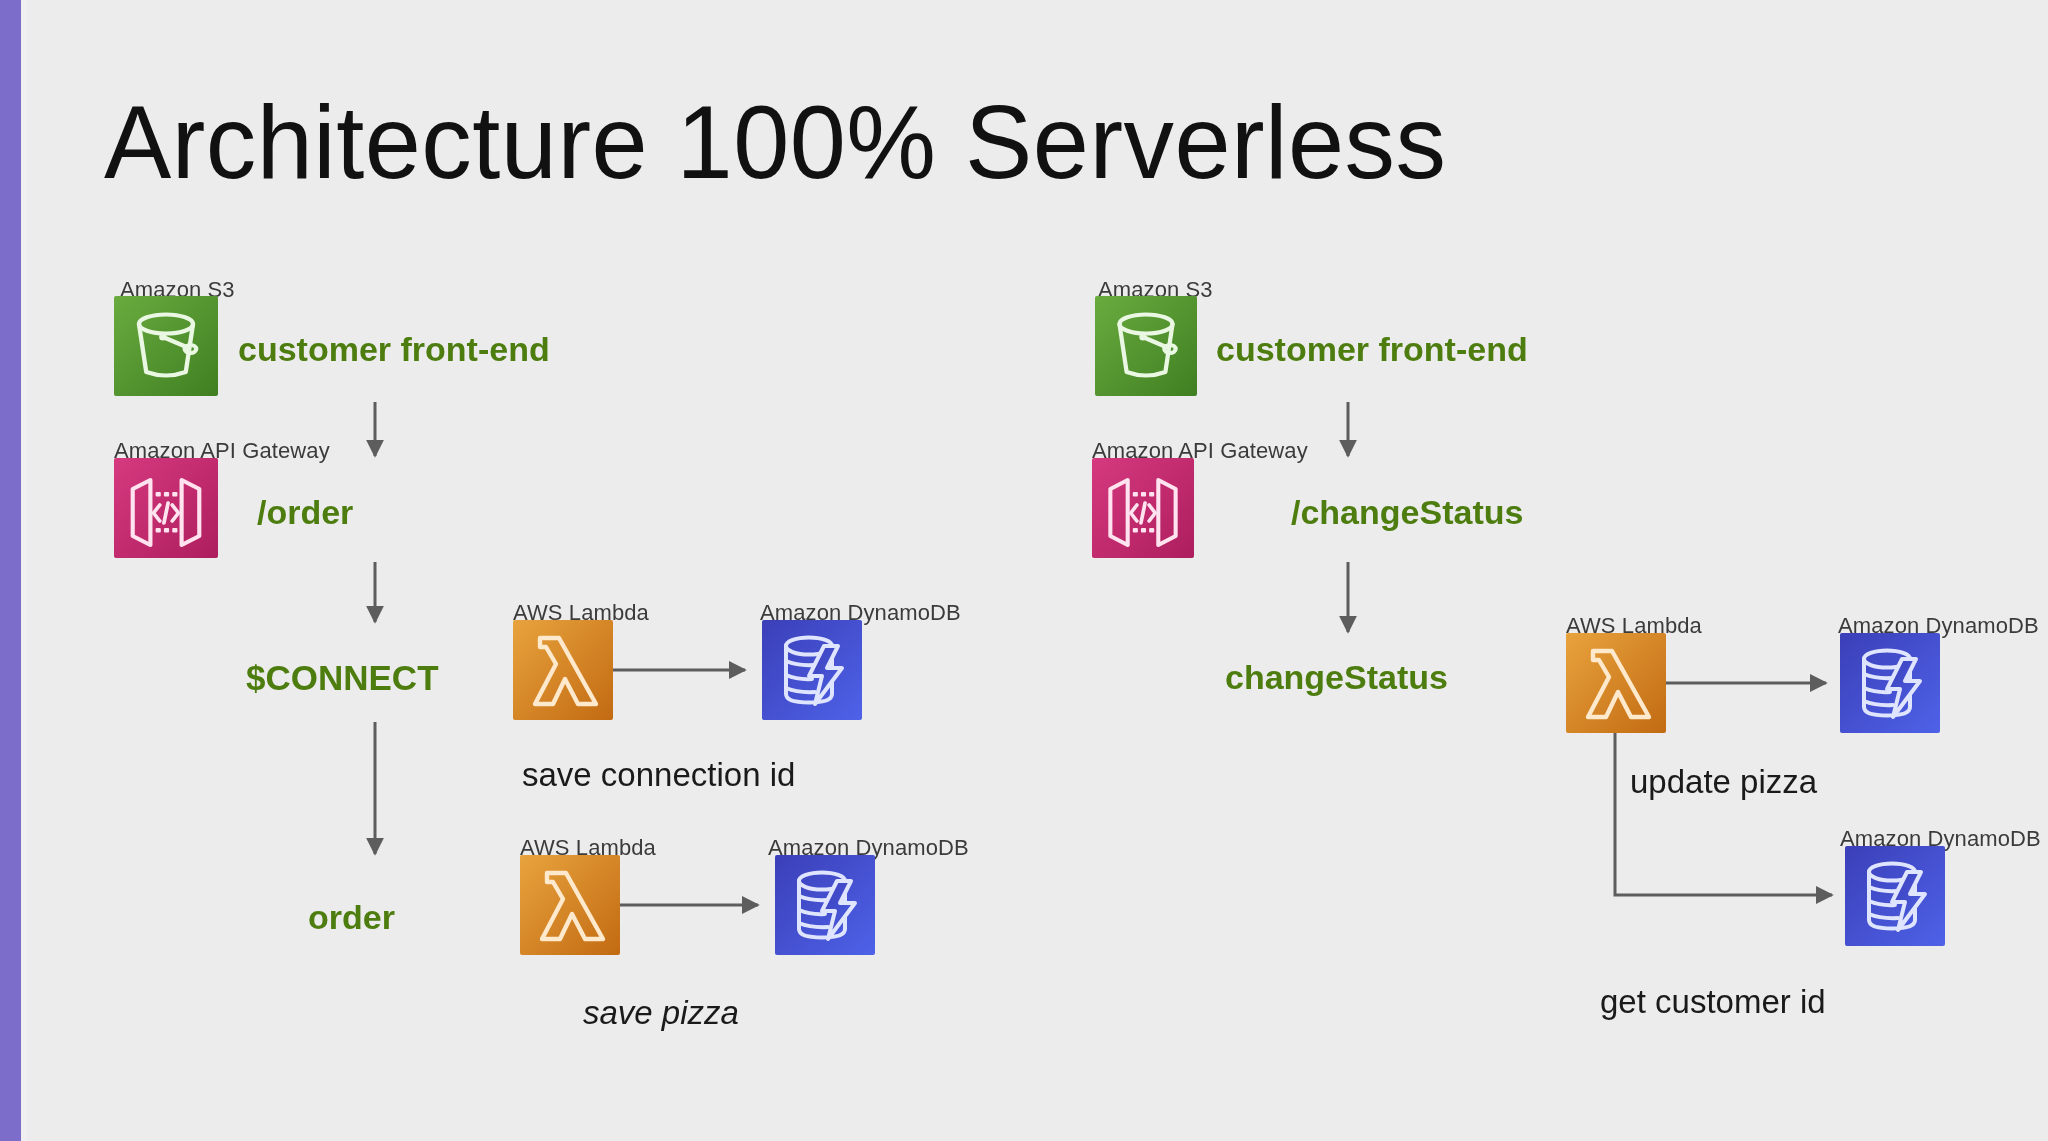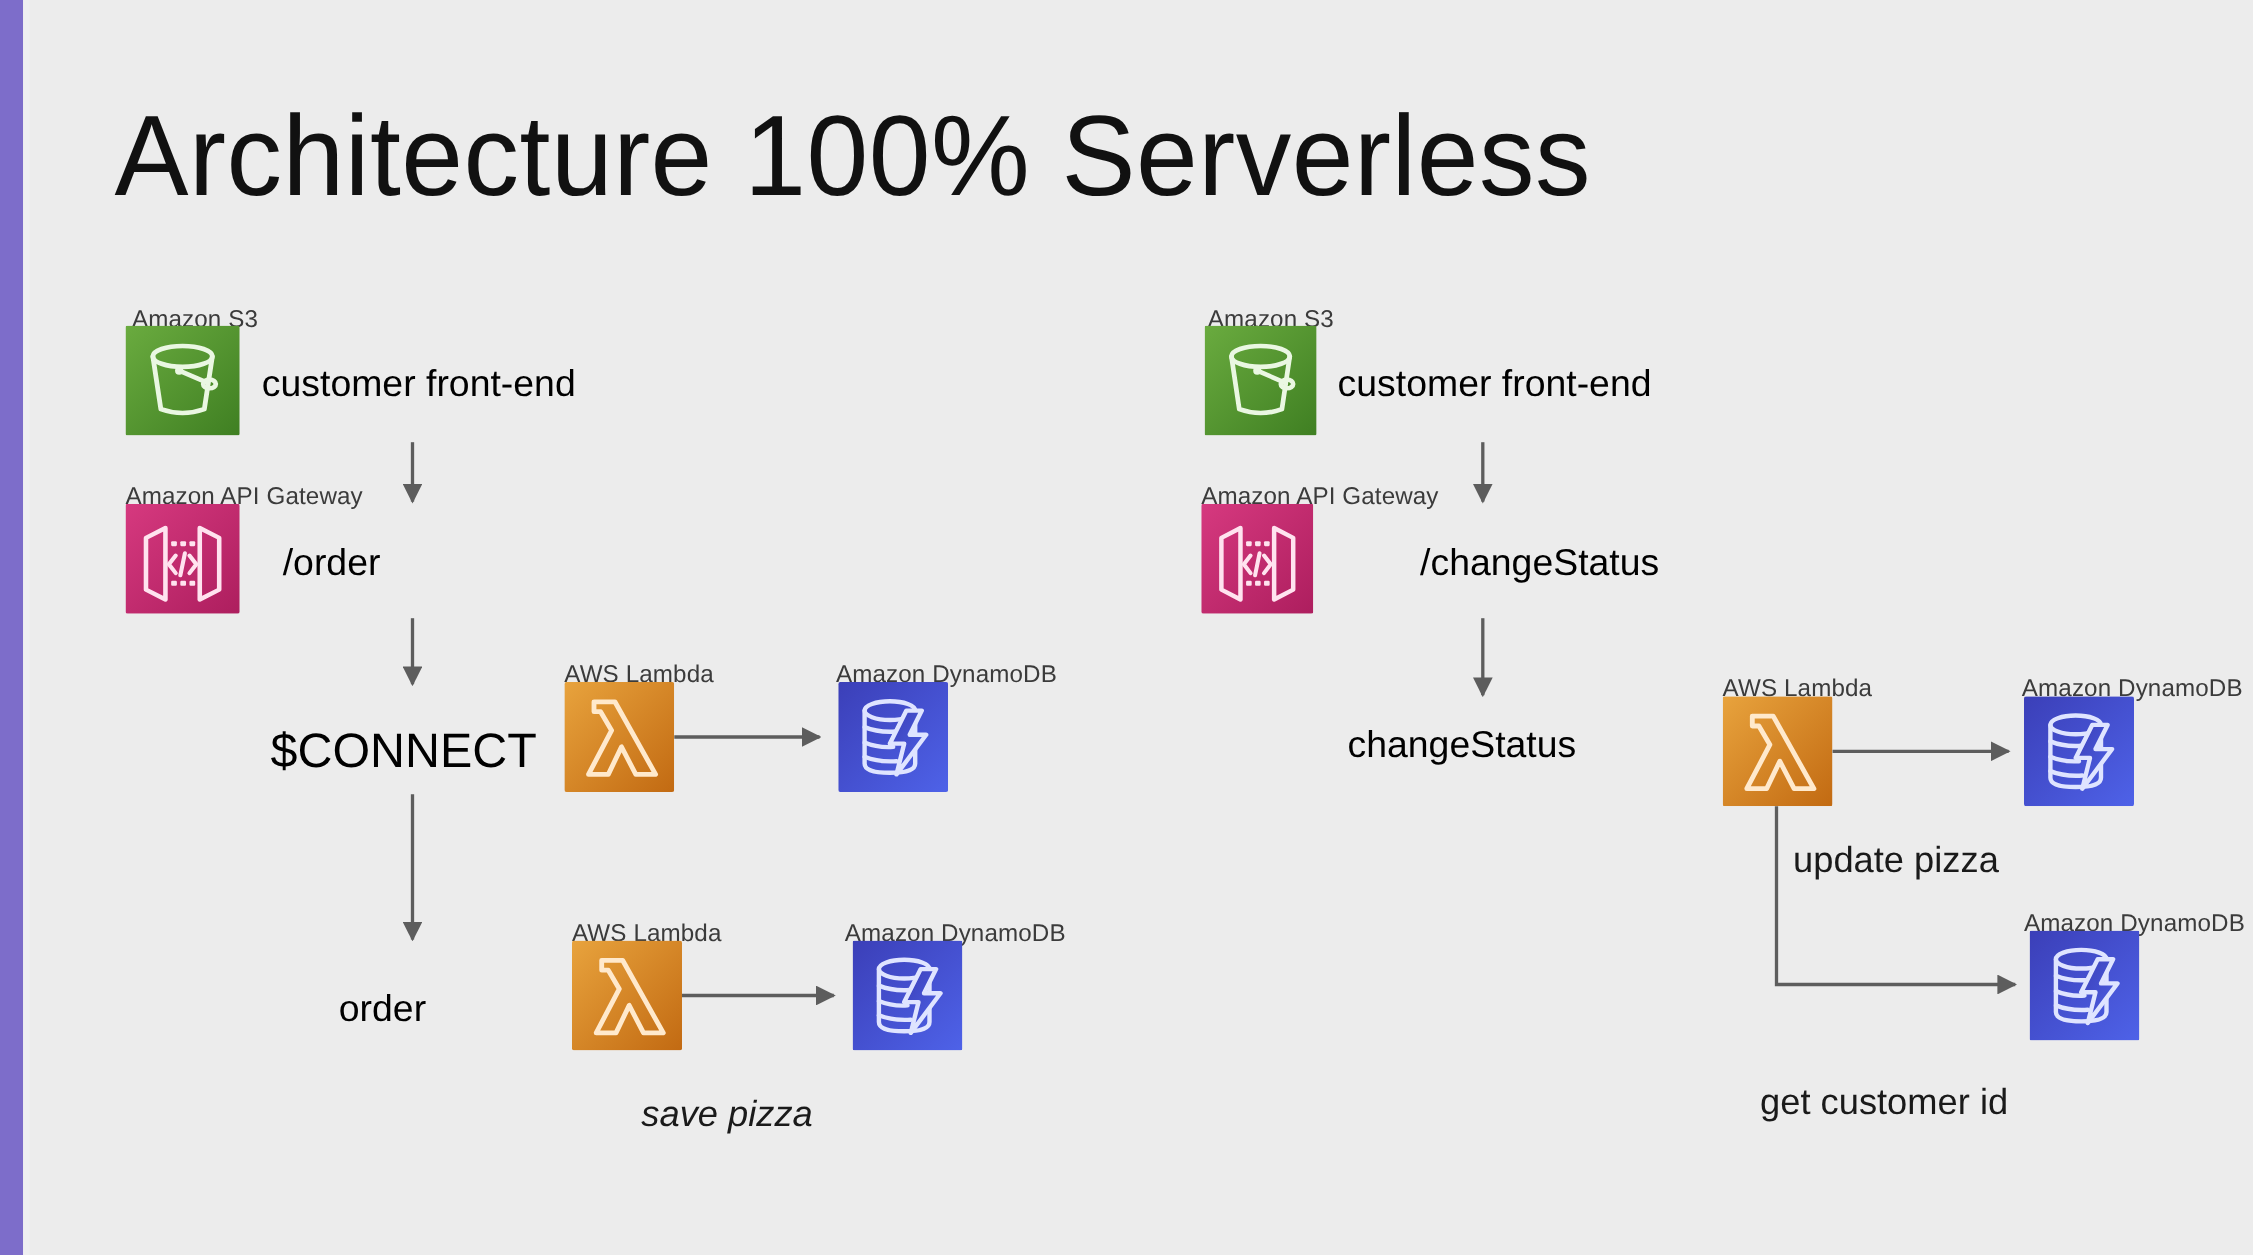--- a/index.html
+++ b/index.html
@@ -50,25 +50,25 @@
     position:absolute;
     border-radius:2px;
     overflow:hidden;
   }
   .icon-box svg{display:block;width:100%;height:100%;}
 
   
   .flow-text{
     position:absolute;
     font-size:34px;
-    color:#000000;
+    color:#4d7c0f;
     white-space:nowrap;
-    font-weight:400;
-  }
-  .flow-text.big{font-size:44px;}
+    font-weight:700;
+  }
+  .flow-text.big{font-size:35px;}
   .caption{
     position:absolute;
     font-size:33px;
     color:#1a1a1a;
     white-space:nowrap;
     line-height:1.22;
   }
 
   
   .arrow{position:absolute;}
@@ -209,20 +209,21 @@
     </svg>
   </div>
 
   <div class="svc-label" style="left:760px;top:600px;">Amazon DynamoDB</div>
   <div class="icon-box" style="left:762px;top:620px;width:100px;height:100px;">
     <svg viewBox="0 0 100 100" preserveAspectRatio="none">
         <use href="#glyph-dynamo"></use>
       </svg>
   </div>
 
+  <div class="caption" style="left:522px;top:755px;">save connection id</div>
 
   <div class="svc-label" style="left:520px;top:835px;">AWS Lambda</div>
   <div class="icon-box" style="left:520px;top:855px;width:100px;height:100px;">
     <svg viewBox="0 0 100 100" preserveAspectRatio="none">
         <use href="#glyph-lambda"></use>
       </svg>
   </div>
 
   <div class="arrow" style="left:620px;top:890px;">
     <svg width="150" height="30">

